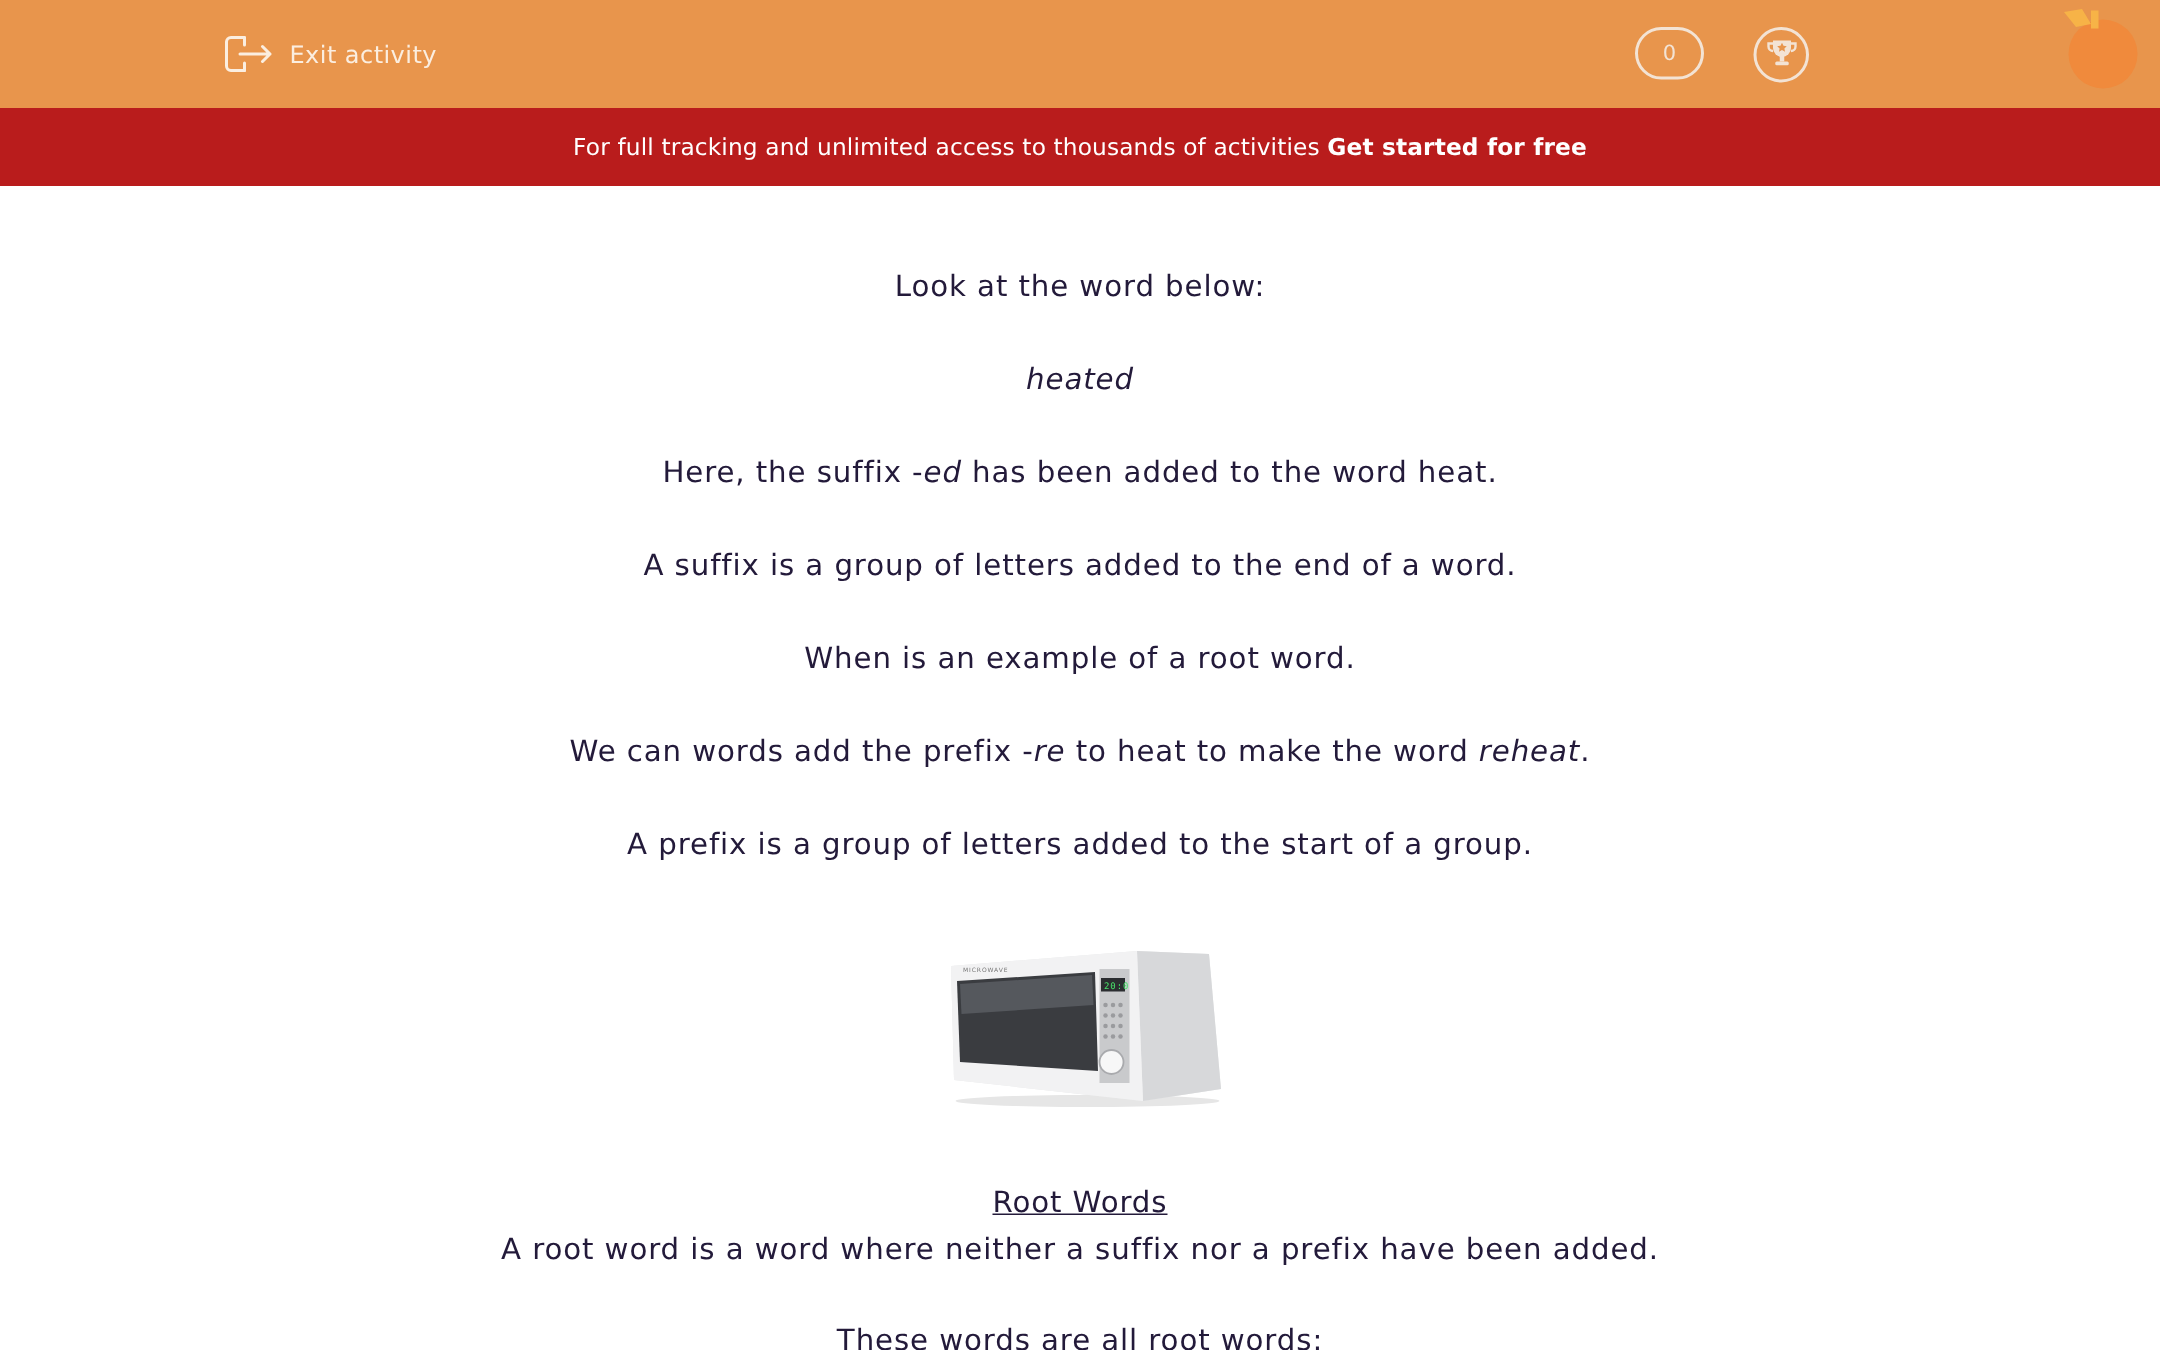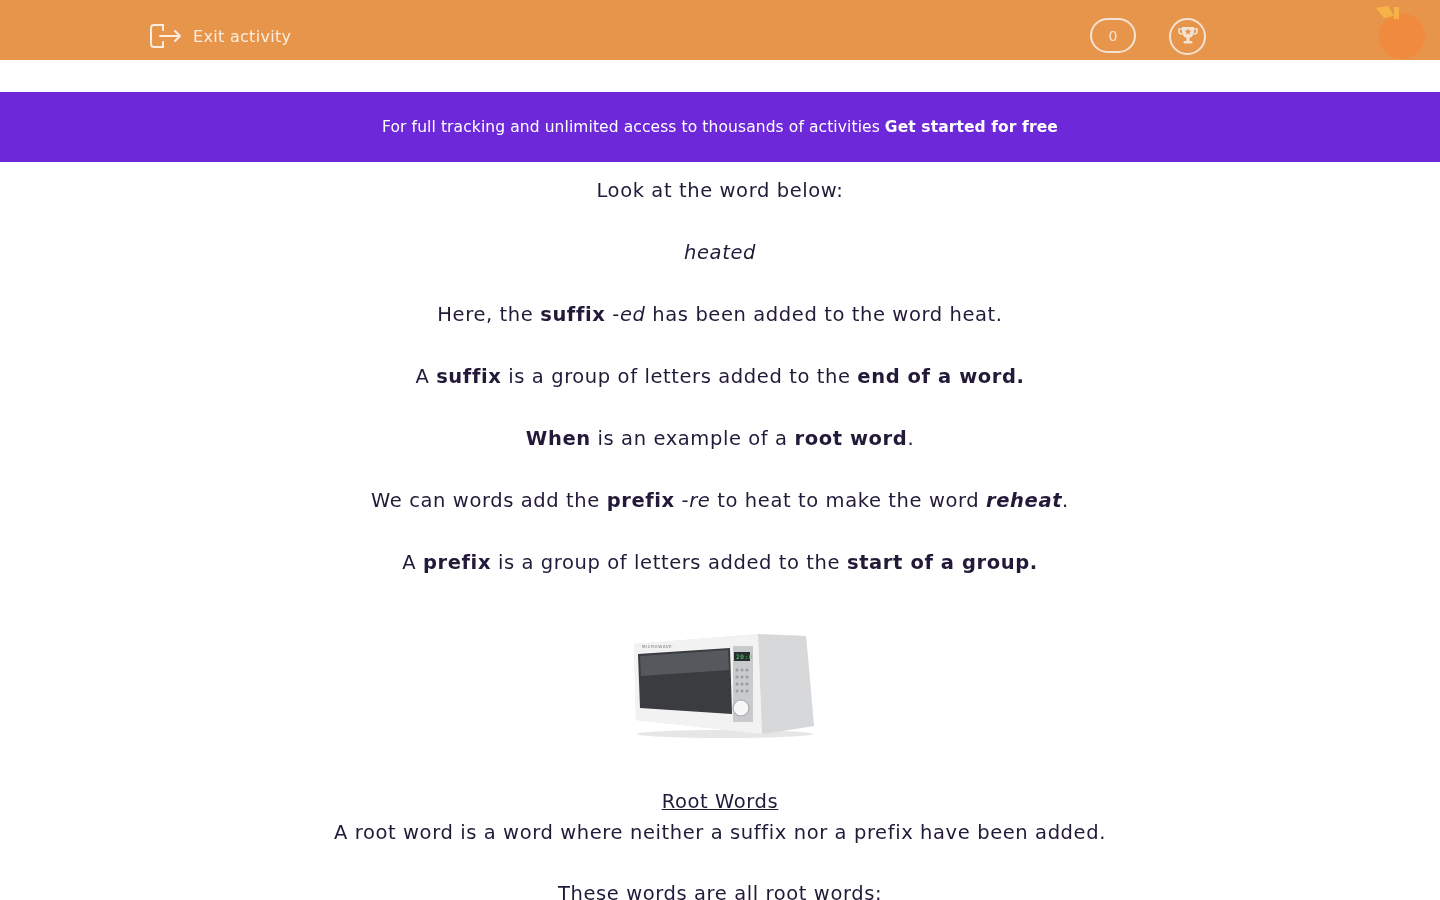--- a/index.html
+++ b/index.html
@@ -1,20 +1,20 @@
 <!DOCTYPE html>
 <html><head>
 <meta charset="utf-8">
 <style>
   * { box-sizing: border-box; margin: 0; padding: 0; }
   html, body { width: 1440px; height: 900px; overflow: hidden; background: #ffffff; }
   body { font-family: "DejaVu Sans", sans-serif; color: #231a3a; }
 
   .topbar {
-    position: absolute; left: 0; top: 0; width: 1440px; height: 60px;
+    position: absolute; left: 0; top: 0; width: 1440px; height: 84px;
     background: #e8954c;
   }
   .exit-btn {
     position: absolute; left: 149px; top: 20px; height: 32px;
     display: flex; align-items: center; gap: 10px; cursor: pointer;
     color: #fbeee0; font-size: 16px; letter-spacing: 0.3px;
   }
   .exit-btn svg { display: block; }
   .page-title {
     position: absolute; left: 377px; top: 22px;
@@ -29,33 +29,33 @@
   .trophy-btn {
     position: absolute; left: 1169px; top: 18px; width: 37px; height: 37px;
     border: 2px solid #f3e3d4; border-radius: 50%;
     display: flex; align-items: center; justify-content: center; cursor: pointer;
   }
   .logo {
     position: absolute; left: 1374px; top: 4px; width: 56px; height: 58px;
   }
 
   .banner {
-    position: absolute; left: 0; top: 72px; width: 1440px; height: 70px;
-    background: #6d28d9; color: #ffffff;
+    position: absolute; left: 0; top: 72px; width: 1440px; height: 52px;
+    background: #b91c1c; color: #ffffff;
     display: flex; align-items: center; justify-content: center;
-    font-size: 15.5px; letter-spacing: 0.1px; margin-top: 20px;
+    font-size: 15.5px; letter-spacing: 0.1px;
   }
   .banner .cta { font-weight: bold; margin-left: 5px; cursor: pointer; }
 
   .content {
     position: absolute; left: 0; top: 134px; width: 1440px;
     text-align: center; font-size: 19.5px; letter-spacing: 0.6px; color: #231a3a;
   }
   .content p { position: absolute; left: 0; width: 1440px; white-space: nowrap; }
-  .content b { font-weight: bold; }
+  .content b { font-weight: normal; }
   .content i { font-style: italic; }
   .microwave {
     position: absolute; left: 630px; top: 496px; width: 186px; height: 110px;
   }
   .section-heading { text-decoration: underline; font-weight: normal; }
 </style>
 </head>
 <body>
 
 <div class="topbar">

